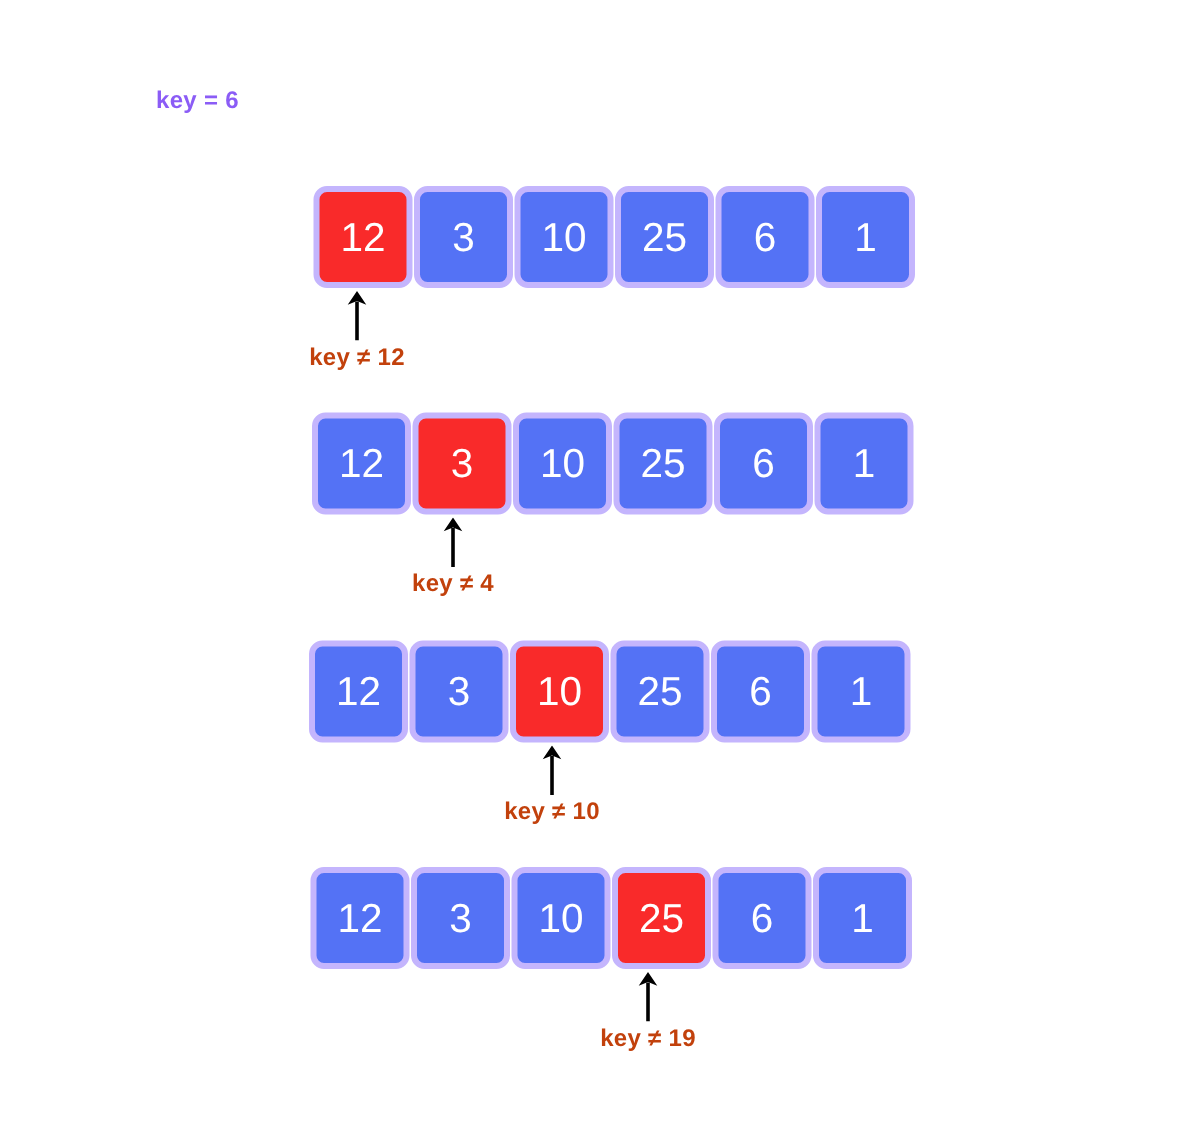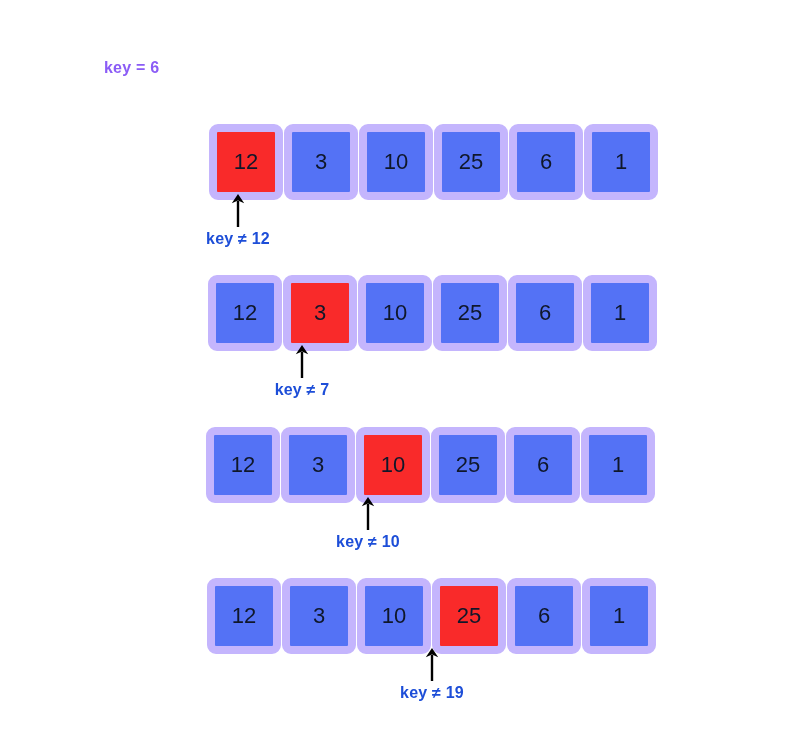--- a/index.html
+++ b/index.html
@@ -34,28 +34,28 @@
 
   .row {
     position: absolute;
     display: flex;
     align-items: flex-start;
   }
 
   .cell {
     width: 58px;
     height: 60px;
-    border: 8px solid #c4b5fd;
+    border: 4px solid #c4b5fd;
     border-radius: 9px;
     box-sizing: content-box;
     display: flex;
     align-items: center;
     justify-content: center;
-    color: #0f172a;
-    font-size: 22px;
+    color: #ffffff;
+    font-size: 27px;
     font-weight: normal;
     font-family: "Liberation Sans", sans-serif;
     margin-right: 1px;
     line-height: 1;
   }
   .cell:last-child { margin-right: 0; }
 
   .cell.blue { background: #5472f5; }
   .cell.red  { background: #f92a2a; }
 
@@ -65,21 +65,21 @@
     flex-direction: column;
     align-items: center;
   }
   .pointer .arrow {
     display: block;
   }
   .pointer .ptr-label {
     margin-top: 3px;
     font-size: 16px;
     font-weight: bold;
-    color: #1d4ed8;
+    color: #c2410c;
     white-space: nowrap;
     letter-spacing: 0.2px;
   }
 </style>
 </head>
 <body>
 
 <div id="diagram">
 
   <div class="key-label">key = 6</div>
@@ -105,21 +105,21 @@
       <div class="cell blue">10</div>
       <div class="cell blue">25</div>
       <div class="cell blue">6</div>
       <div class="cell blue">1</div>
     </div>
     <div class="pointer" style="left: 232px; top: 345px; width: 140px;">
       <svg width="16" height="33" viewBox="0 0 16 33" class="arrow">
         <line x1="8" y1="33" x2="8" y2="7" stroke="#000000" stroke-width="2.4"></line>
         <path d="M8 0 L14.2 9.2 L8 6.6 L1.8 9.2 Z" fill="#000000"></path>
       </svg>
-      <div class="ptr-label">key ≠ 7</div>
+      <div class="ptr-label">key ≠ 4</div>
     </div>
     <div class="row" style="left: 206px; top: 427px;">
       <div class="cell blue">12</div>
       <div class="cell blue">3</div>
       <div class="cell red">10</div>
       <div class="cell blue">25</div>
       <div class="cell blue">6</div>
       <div class="cell blue">1</div>
     </div>
     <div class="pointer" style="left: 298px; top: 497px; width: 140px;">

